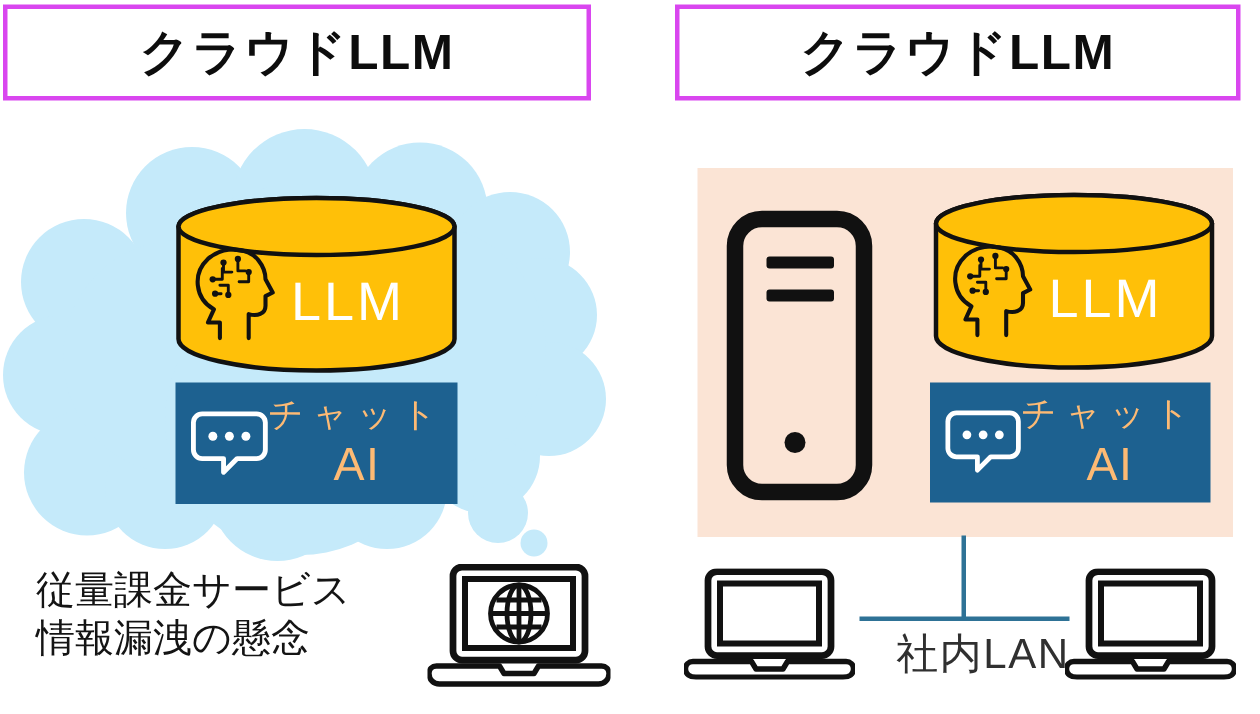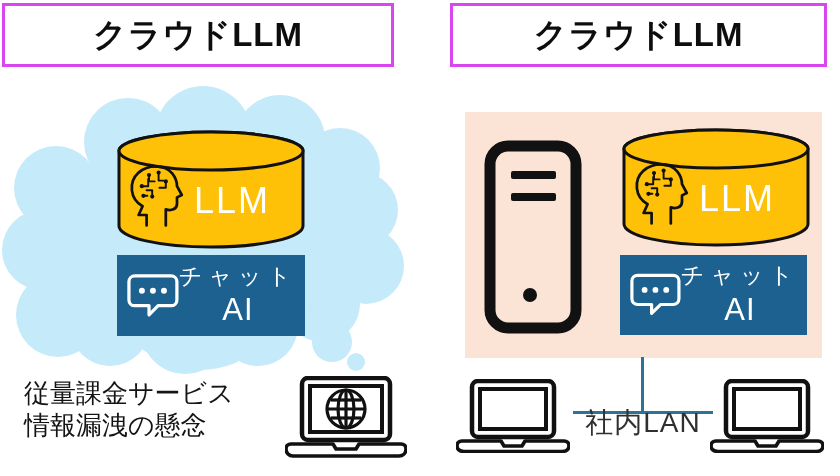--- a/index.html
+++ b/index.html
@@ -11,21 +11,21 @@
   .title-box{
     background:#ffffff;border:3px solid #d946ef;box-sizing:border-box;
     display:flex;align-items:center;justify-content:center;
     font-size:33px;font-weight:bold;color:#0d0d0d;letter-spacing:1px;
   }
   .peach-panel{background:#fbe4d5;}
   .chatbox{
     background:#1d6190;display:flex;align-items:center;box-sizing:border-box;
     padding:0 8px 0 10px;
   }
-  .chat-text{flex:1;text-align:center;color:#ffffff;font-weight:300;line-height:1.15;}
+  .chat-text{flex:1;text-align:center;color:#fdba74;font-weight:300;line-height:1.15;}
   .chat-line1{font-size:23px;letter-spacing:6px;white-space:nowrap;}
   .chat-line2{font-size:31px;letter-spacing:1px;margin-top:3px;}
   .concerns{font-size:26px;color:#141414;line-height:32px;white-space:nowrap;}
   .lan-line{background:#2e7296;}
   .lan-label{font-size:28px;color:#303030;text-align:center;font-weight:300;letter-spacing:1px;}
 </style>
 </head>
 <body>
 
 <div class="stage">
@@ -165,16 +165,16 @@
       <rect x="24" y="10" width="66" height="40" fill="#ffffff" stroke="#111111" stroke-width="4"></rect>
       <path d="M6 62 H45 L48 67 H66 L69 62 H108 C111 62 113 64 113 67 C113 70.5 110 72.5 106 72.5 H8 C4 72.5 1 70.5 1 67 C1 64 3 62 6 62 Z" fill="#ffffff" stroke="#111111" stroke-width="3.6" stroke-linejoin="round"></path>
     </svg>
 
     <svg class="abs" style="left:290px;top:379px;" width="114" height="74" viewBox="0 0 114 74">
       <rect x="16" y="2" width="82" height="56" rx="6" fill="#ffffff" stroke="#111111" stroke-width="4.5"></rect>
       <rect x="24" y="10" width="66" height="40" fill="#ffffff" stroke="#111111" stroke-width="4"></rect>
       <path d="M6 62 H45 L48 67 H66 L69 62 H108 C111 62 113 64 113 67 C113 70.5 110 72.5 106 72.5 H8 C4 72.5 1 70.5 1 67 C1 64 3 62 6 62 Z" fill="#ffffff" stroke="#111111" stroke-width="3.6" stroke-linejoin="round"></path>
     </svg>
 
-    <div class="abs lan-label" style="left:153px;top:404px;width:140px;">社内LAN</div>
+    <div class="abs lan-label" style="left:153px;top:417px;width:140px;text-align:right;">社内LAN</div>
   </div>
 
 </div>
 
 </body></html>

